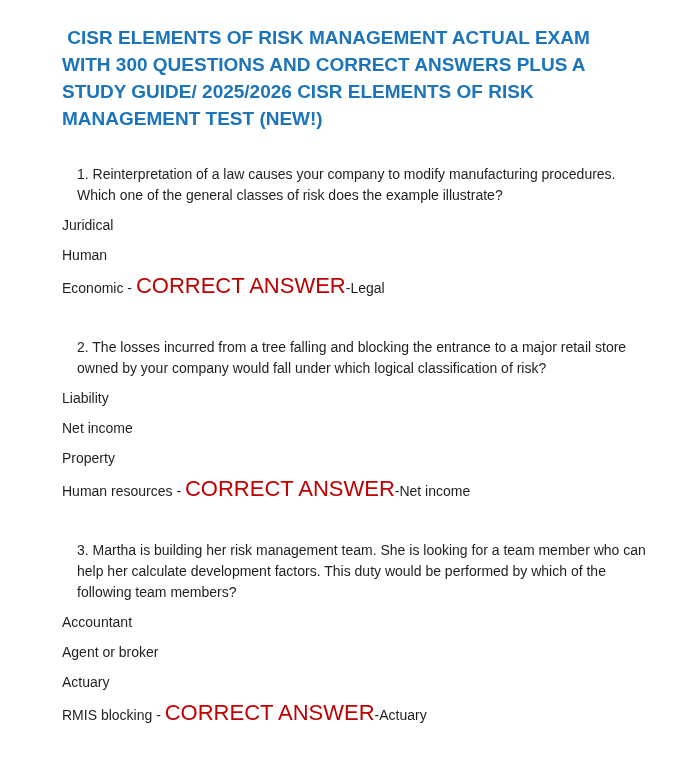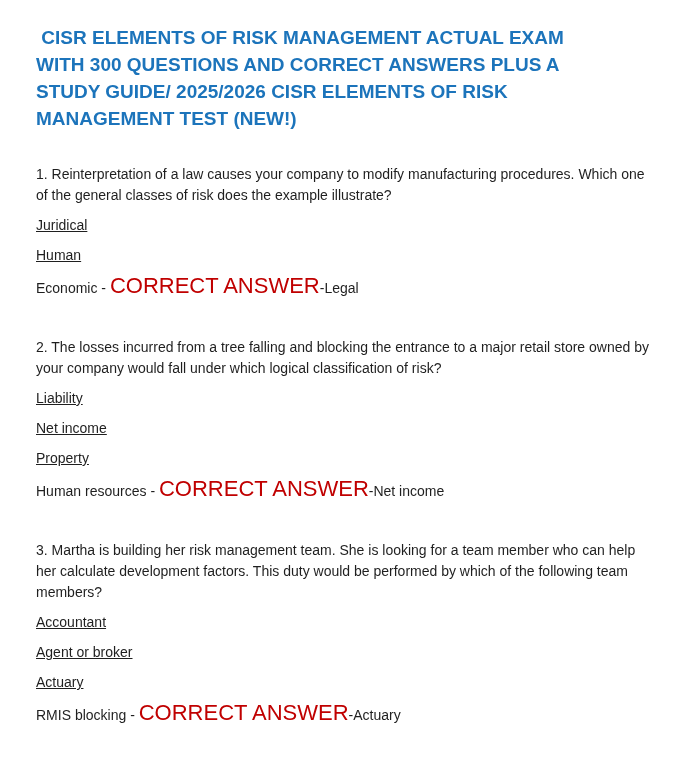--- a/index.html
+++ b/index.html
@@ -13,47 +13,46 @@
     height: 777px;
     overflow: hidden;
     font-family: "Liberation Sans", sans-serif;
     color: #1f1f1f;
   }
 
   .page {
     width: 691px;
     height: 777px;
     background: #ffffff;
-    padding: 24px 42px 0 36px;
+    padding: 24px 42px 0 62px;
   }
 
   .doc-title {
     color: var(--title-color, #1c74bb);
     font-size: 19px;
     font-weight: 700;
     line-height: 27px;
     white-space: pre-wrap;
     margin: 0 0 32px 0;
   }
 
   .qa {
     margin: 0 0 38px 0;
   }
 
   .q-text {
     font-size: 14px;
     line-height: 21px;
-    margin: 0 0 9px 0;
+    margin: 0 0 9px 15px;
   }
 
   .opt {
     font-size: 14px;
     line-height: 21px;
     margin: 9px 0;
-    text-decoration: underline;
   }
 
   .answer-line {
     font-size: 14px;
     line-height: 21px;
     margin: 9px 0 0 0;
   }
 
   .correct-label {
     color: var(--answer-color, #c00000);

